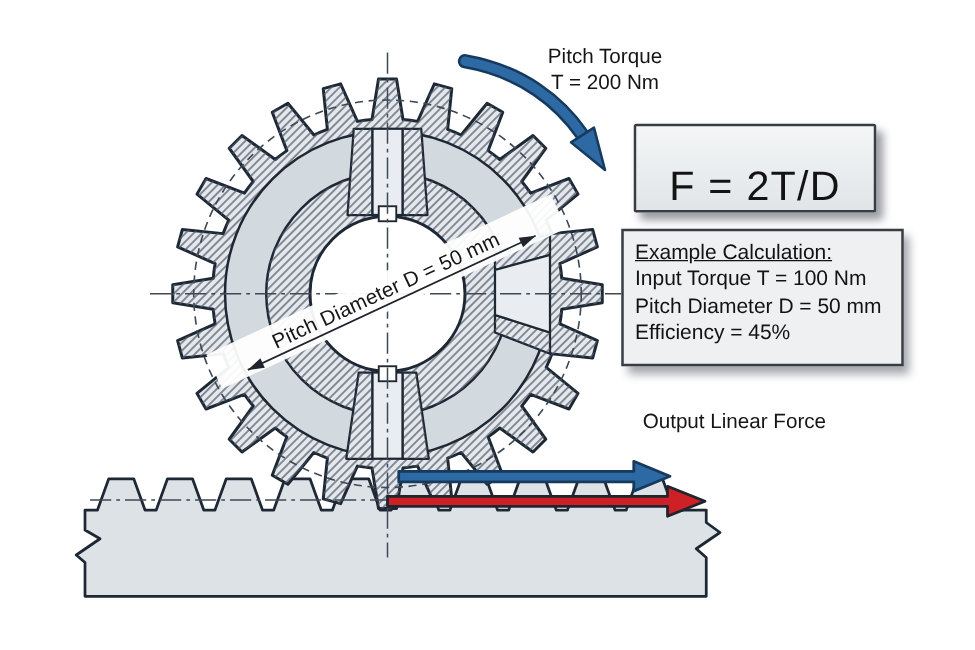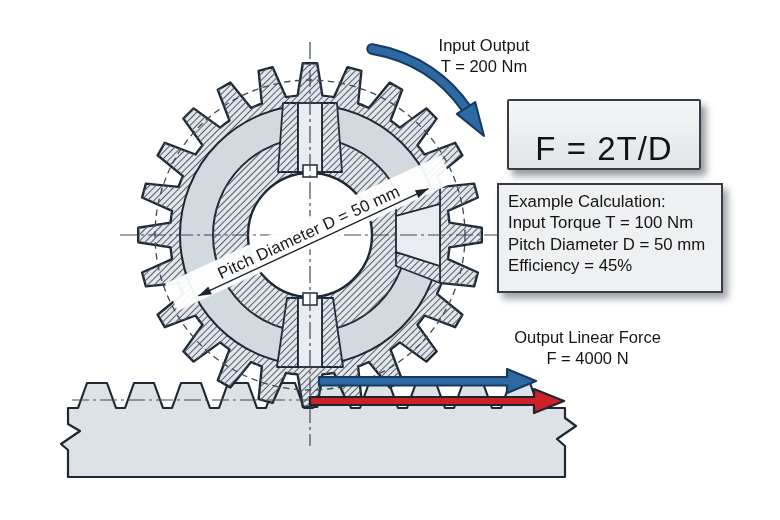--- a/index.html
+++ b/index.html
@@ -12,21 +12,21 @@
        border:2.5px solid #383d44;border-radius:2px;
        background:linear-gradient(180deg,#f4f6f7 0%,#e1e5e8 100%);
        box-shadow:5px 6px 7px rgba(50,55,70,0.5);
        display:flex;align-items:flex-end;justify-content:center;
        font-size:33px;letter-spacing:1px;color:#131313;}
   .example-box{position:absolute;left:497px;top:183px;width:226px;height:110px;
        border:2px solid #383d44;background:#eef0f2;
        box-shadow:5px 6px 7px rgba(50,55,70,0.45);
        padding:6px 0 0 9px;box-sizing:border-box;
        font-size:16.8px;line-height:21.4px;color:#131313;text-align:left;}
-  .example-box .ex-title{}
+  .example-box .ex-title{text-decoration:underline;}
   .input-torque-label{left:418px;top:35px;width:132px;}
   .output-force-label{left:500px;top:327px;width:175px;}
 </style>
 </head>
 <body>
 
 <div id="stage">
 
   <div id="svg-holder">
       <svg id="scene-svg" width="780" height="520" viewBox="0 0 780 520">
@@ -72,33 +72,32 @@
         </g>
         <path d="M372,49 C418,57 448,82 466,108" fill="none" stroke="#163a5e" stroke-width="11.5" stroke-linecap="round"></path>
         <path d="M372,49 C418,57 448,82 466,108" fill="none" stroke="#2d6aa3" stroke-width="7.5" stroke-linecap="round"></path>
         <polygon points="484,136 456.8,113.9 475.2,102.1" fill="#2d6aa3" stroke="#163a5e" stroke-width="2" stroke-linejoin="round"></polygon>
         <polygon points="319,377 507,377 507,369 536,381 507,393 507,385.5 319,385.5" fill="#2d6aa3" stroke="#163a5e" stroke-width="2.2" stroke-linejoin="round"></polygon>
         <polygon points="310,397 534,397 534,389 564,401 534,413 534,405 310,405" fill="#cd2027" stroke="#20242e" stroke-width="2.2" stroke-linejoin="round"></polygon>
       </svg>
     </div>
 
   <div class="lbl input-torque-label">
-    <div>Input Output</div>
+    <div>Pitch Torque</div>
     <div>T = 200 Nm</div>
   </div>
 
   <div class="formula-box">
     <span>F = 2T/D</span>
   </div>
 
   <div class="example-box">
     <div class="ex-title">Example Calculation:</div>
     <div>Input Torque T = 100 Nm</div>
     <div>Pitch Diameter D = 50 mm</div>
     <div>Efficiency = 45%</div>
   </div>
 
   <div class="lbl output-force-label">
     <div>Output Linear Force</div>
-    <div>F = 4000 N</div>
   </div>
 
 </div>
 
 </body></html>

